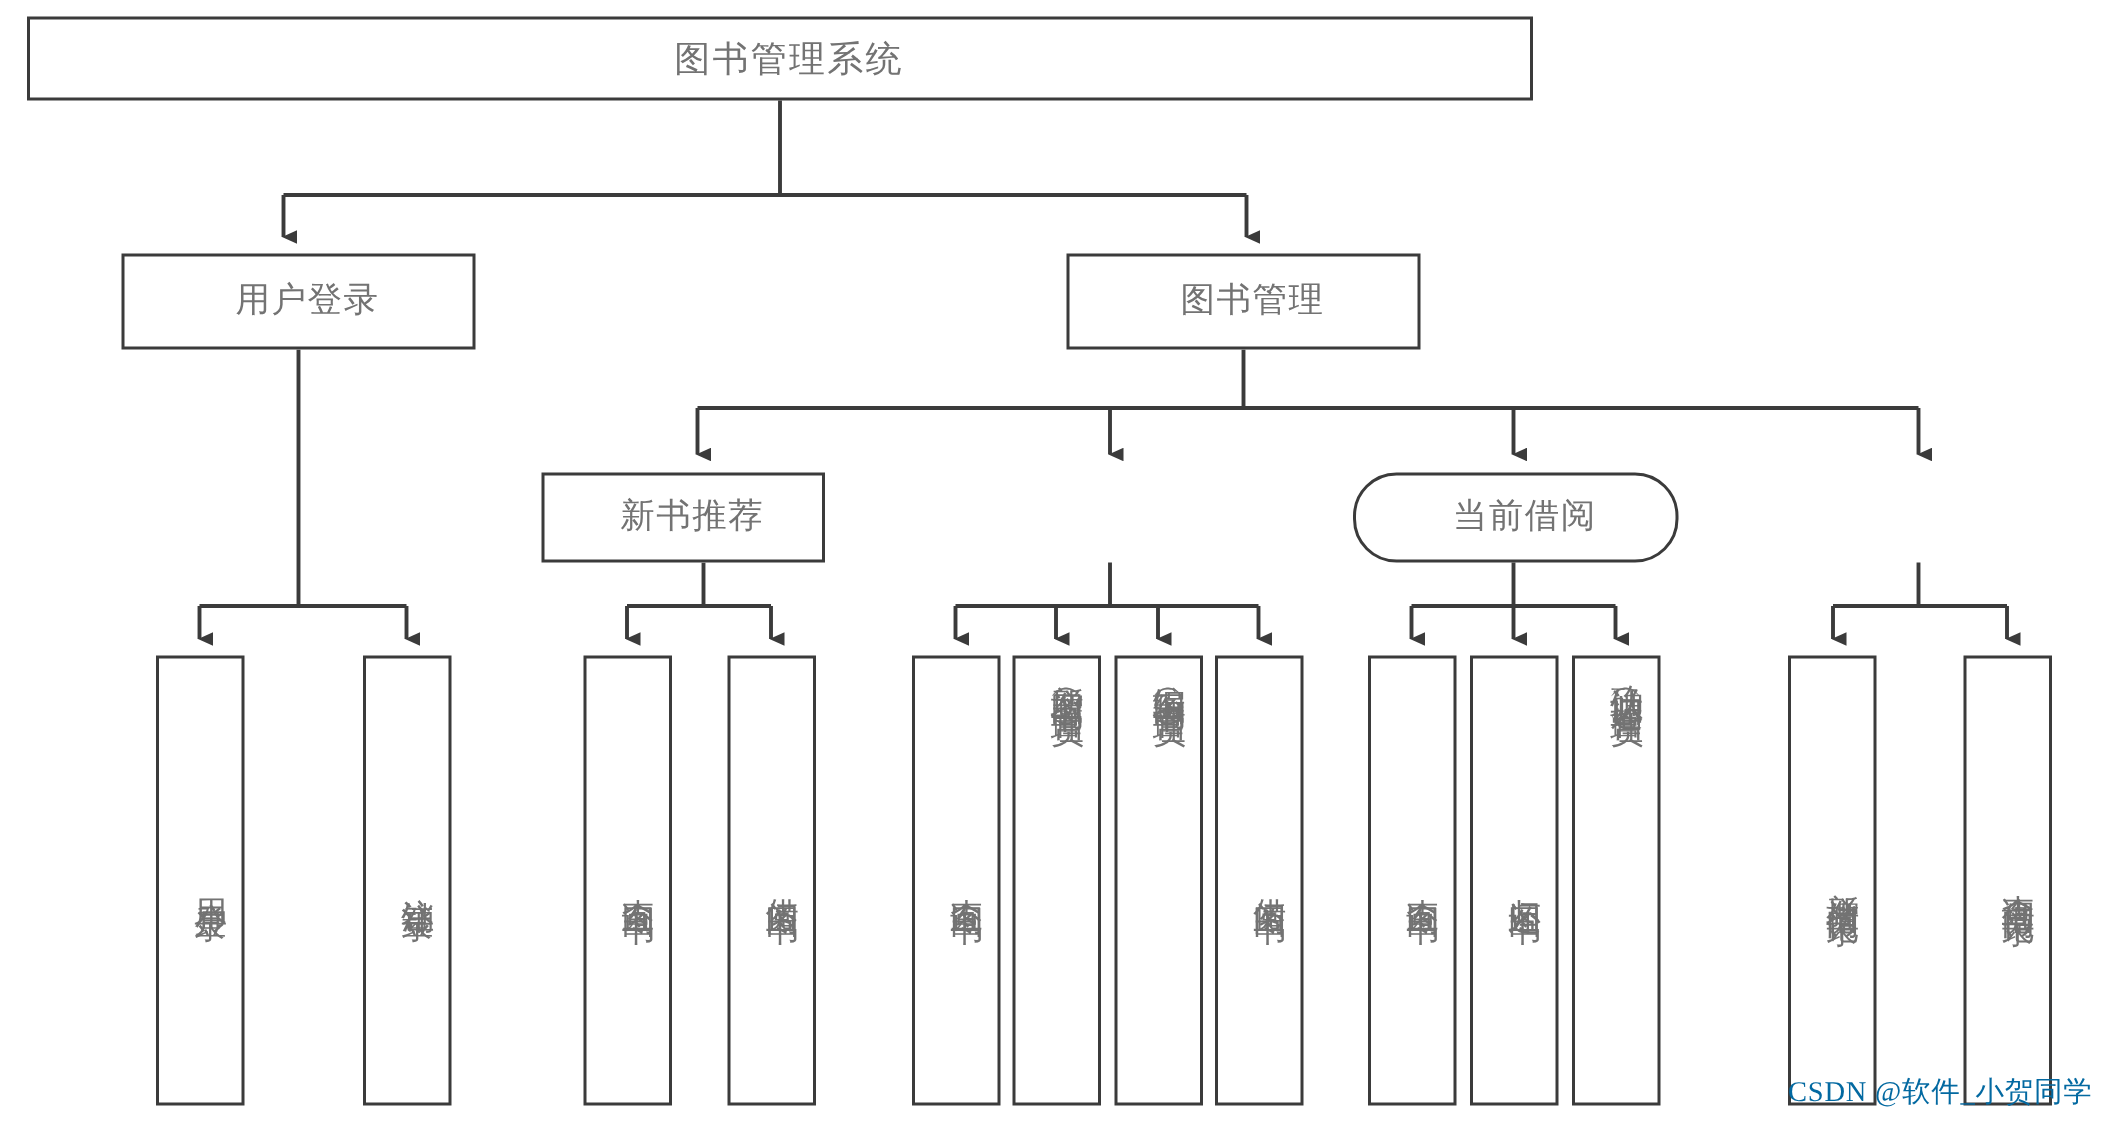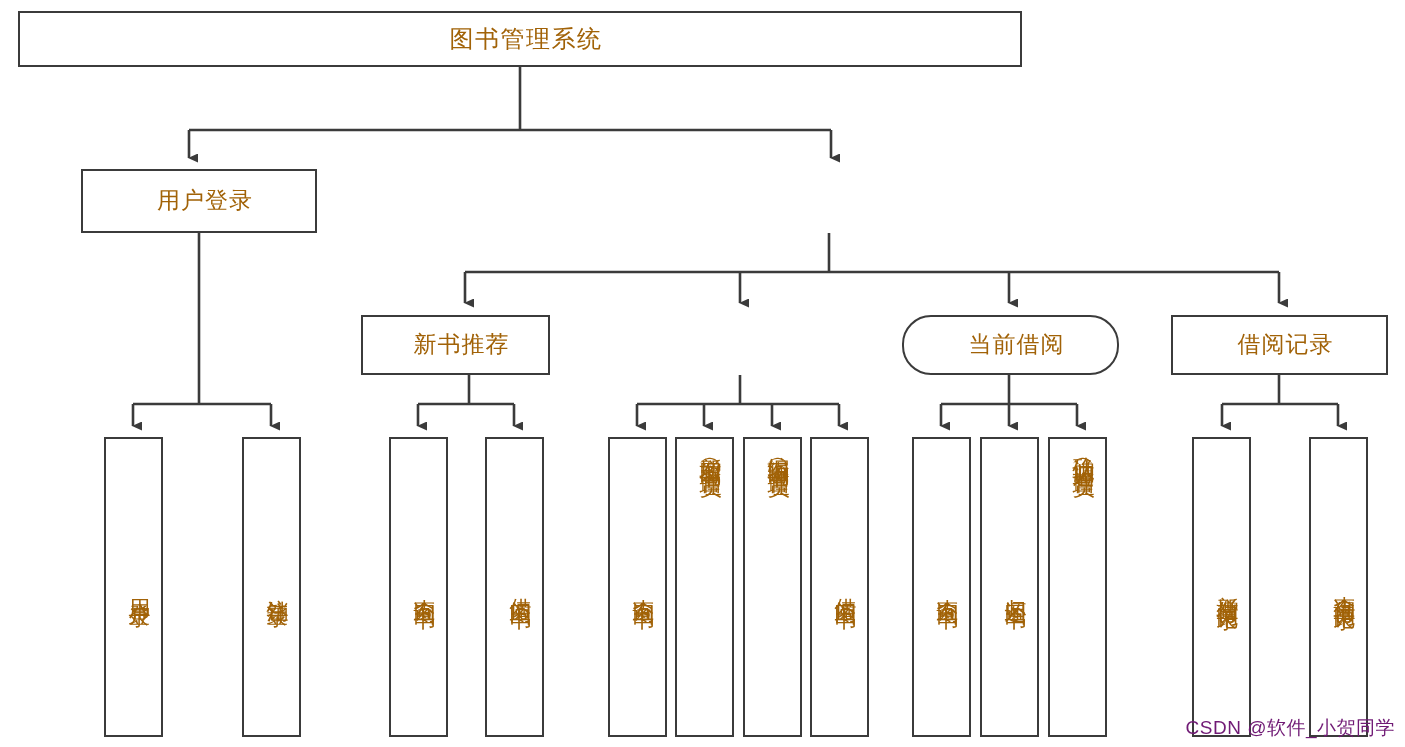--- a/index.html
+++ b/index.html
@@ -15,21 +15,21 @@
   svg.wires{position:absolute;left:0;top:0;width:1405px;height:747px;pointer-events:none;}
 
   .node{
     position:absolute;
     box-sizing:border-box;
     background:#ffffff;
     border:2.5px solid #3b3b3b;
     display:flex;
     align-items:center;
     justify-content:center;
-    color:#a16207;
+    color:#737373;
     padding-left:12px;
   }
   .node .lbl{
     display:block;
     text-align:center;
     line-height:1.18;
     white-space:nowrap;
   }
   
   .h-node .lbl{
@@ -52,24 +52,24 @@
     white-space:nowrap;
     margin:0 auto;
   }
   .v-node.mid .lbl{margin-top:auto;margin-bottom:auto;}
 
   .watermark{
     position:absolute;
     right:10px;
     bottom:6px;
     font-size:19px;
-    color:#701a75;
+    color:#0369a1;
     letter-spacing:.5px;
     white-space:nowrap;
-    font-family:Liberation Sans, sans-serif;
+    font-family:Liberation Serif, serif;
   }
 </style>
 </head>
 <body>
 
 <div id="canvas">
 
   <svg class="wires" viewBox="0 0 1405 747">
     <defs>
       <marker id="arw" markerWidth="9" markerHeight="10" refX="4.5" refY="9" orient="auto" markerUnits="userSpaceOnUse">
@@ -120,29 +120,29 @@
     </g>
   </svg>
 
   <div class="node h-node root" style="left:18px;top:11px;width:1004px;height:56px;">
     <span class="lbl">图书管理系统</span>
   </div>
 
   <div class="node h-node" style="left:81px;top:169px;width:236px;height:64px;">
     <span class="lbl">用户登录</span>
   </div>
+  <div class="node h-node" style="left:711px;top:169px;width:236px;height:64px;">
+    <span class="lbl">图书管理</span>
+  </div>
 
   <div class="node h-node" style="left:361px;top:315px;width:189px;height:60px;justify-content:center;">
     <span class="lbl">新书推荐</span>
   </div>
   <div class="node h-node" style="left:902px;top:315px;width:217px;height:60px;border-radius:29px;">
     <span class="lbl">当前借阅</span>
-  </div>
-  <div class="node h-node" style="left:1171px;top:315px;width:217px;height:60px;">
-    <span class="lbl">借阅记录</span>
   </div>
 
   <div class="node v-node mid" style="left:104px;top:437px;width:59px;height:300px;">
     <span class="lbl">用户登录</span>
   </div>
   <div class="node v-node mid" style="left:242px;top:437px;width:59px;height:300px;">
     <span class="lbl">注销登录</span>
   </div>
 
   <div class="node v-node mid" style="left:389px;top:437px;width:59px;height:300px;">

